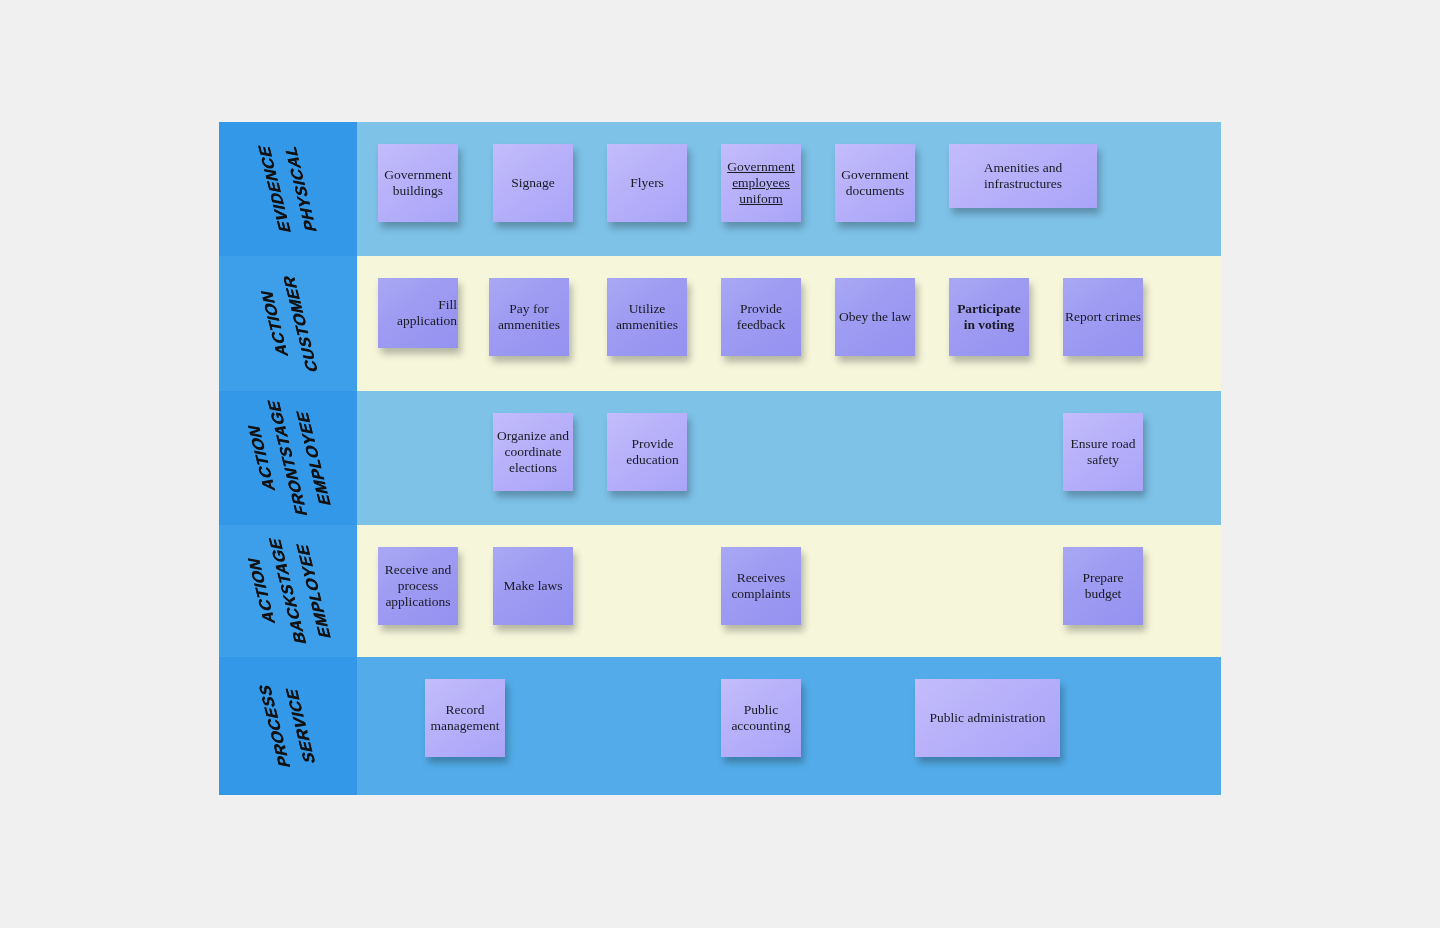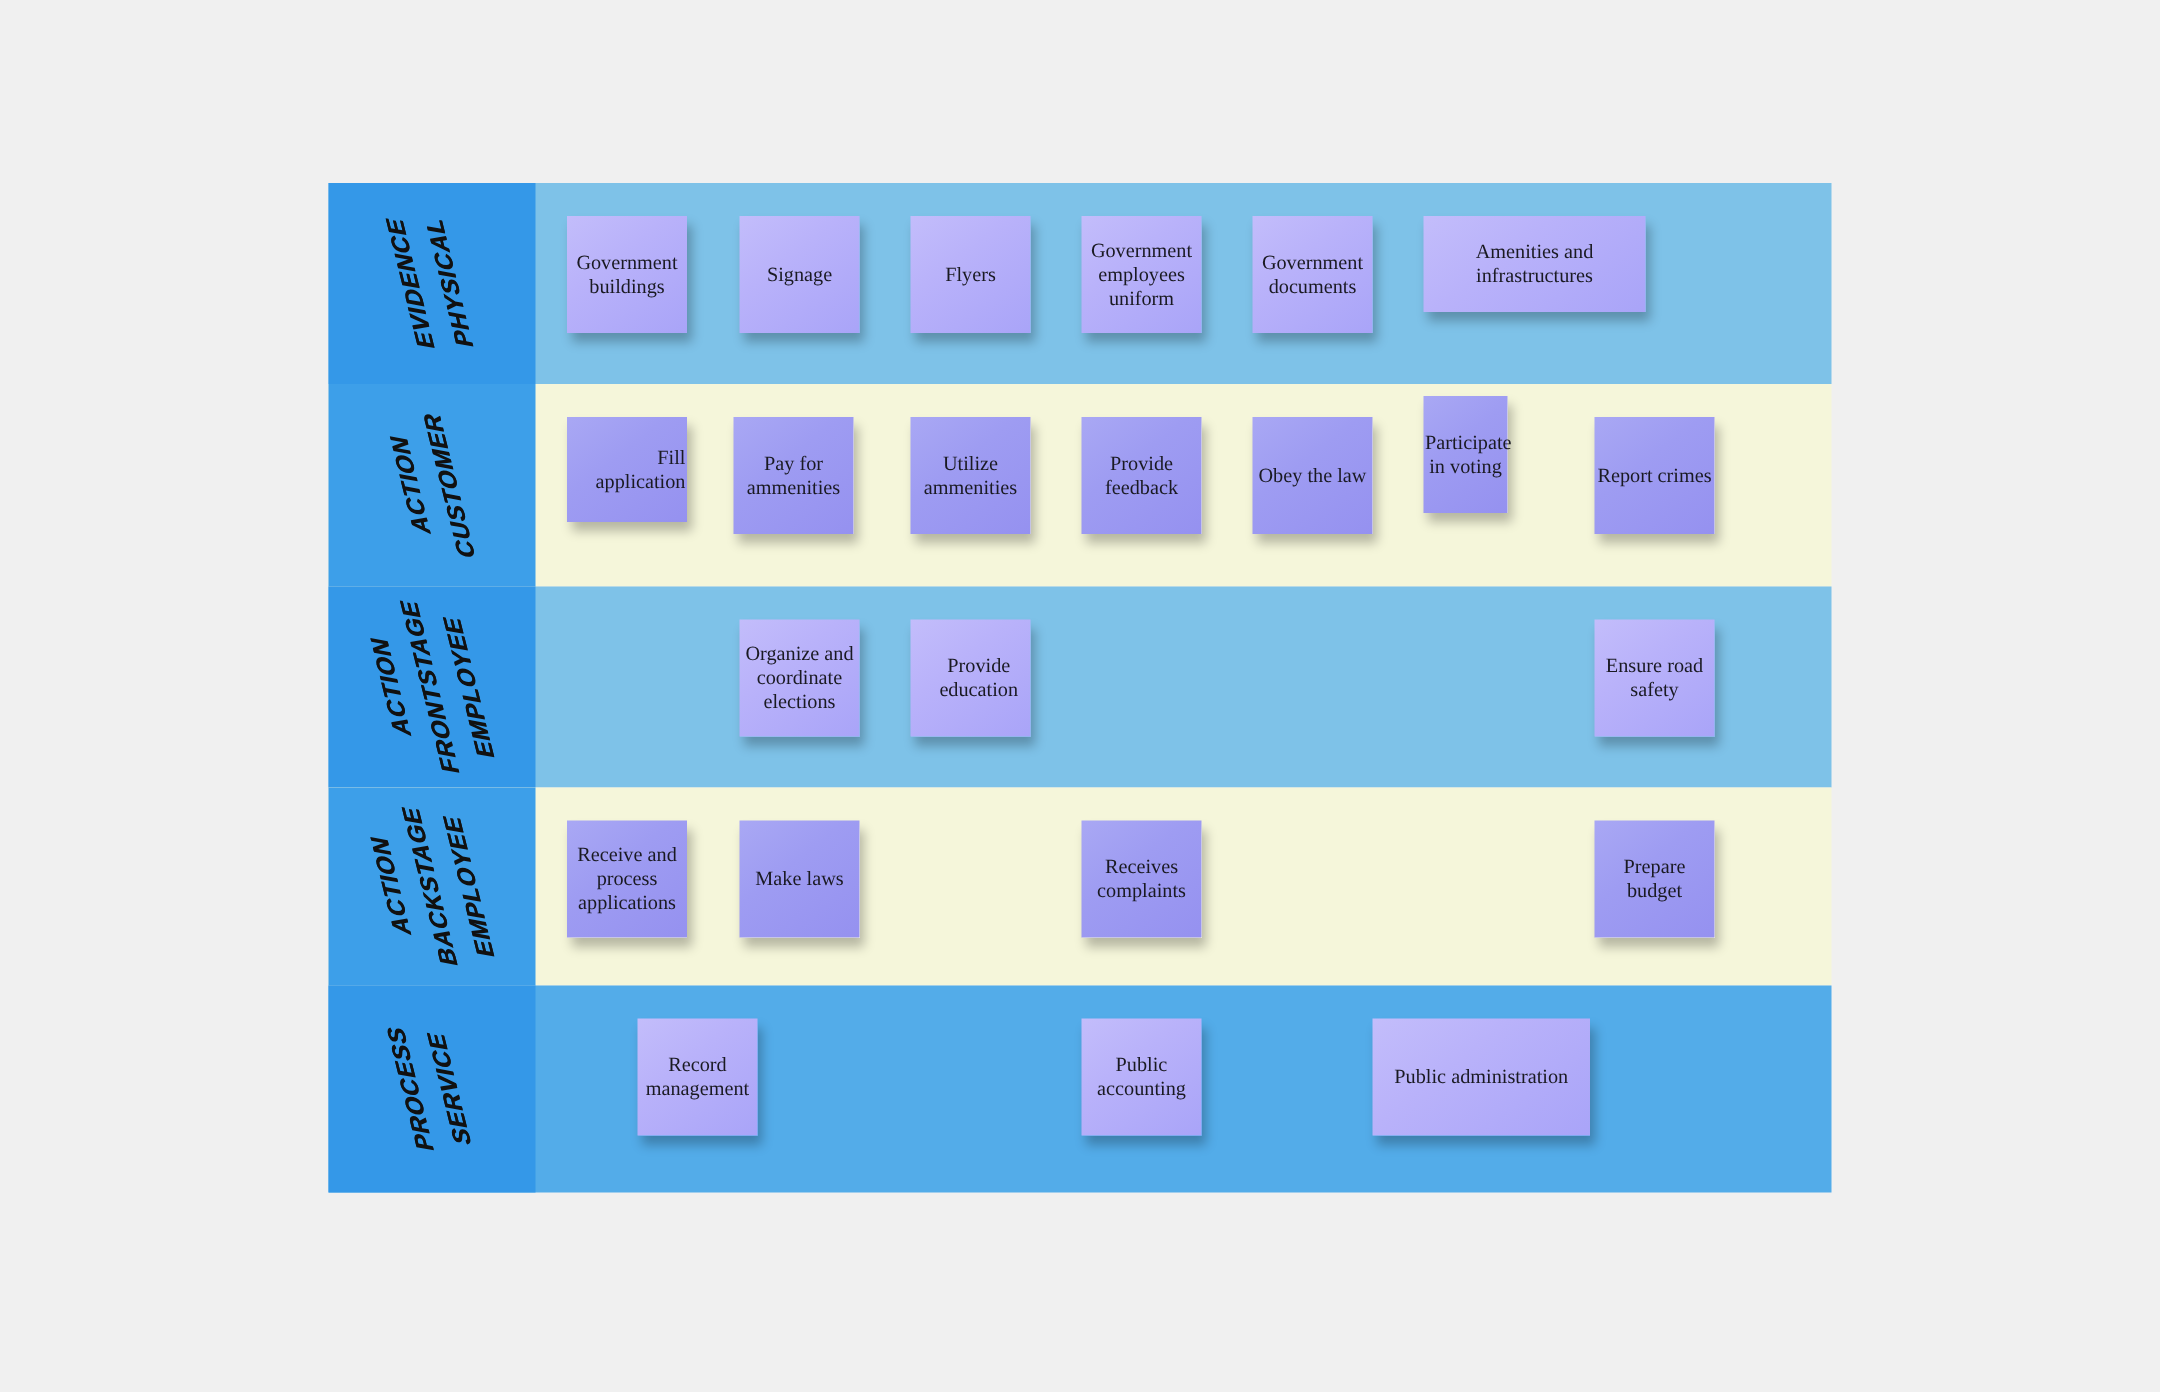--- a/index.html
+++ b/index.html
@@ -109,21 +109,21 @@
       <div class="row-body">
         <div class="note" style="left: 21px; top: 22px; width: 80px; height: 78px;">
           <span>Government buildings</span>
         </div>
         <div class="note" style="left: 136px; top: 22px; width: 80px; height: 78px;">
           <span>Signage</span>
         </div>
         <div class="note" style="left: 250px; top: 22px; width: 80px; height: 78px;">
           <span>Flyers</span>
         </div>
-        <div class="note" style="left: 364px; top: 22px; width: 80px; height: 78px;">
+        <div class="note" style="left: 364px; top: 22px; width: 80px; height: 78px; text-decoration: underline;">
           <span>Government employees uniform</span>
         </div>
         <div class="note" style="left: 478px; top: 22px; width: 80px; height: 78px;">
           <span>Government documents</span>
         </div>
         <div class="note" style="left: 592px; top: 22px; width: 148px; height: 64px;">
           <span>Amenities and infrastructures</span>
         </div>
       </div>
     </div>
@@ -143,21 +143,21 @@
         </div>
         <div class="note sat" style="left: 250px; top: 22px; width: 80px; height: 78px;">
           <span>Utilize ammenities</span>
         </div>
         <div class="note sat" style="left: 364px; top: 22px; width: 80px; height: 78px;">
           <span>Provide feedback</span>
         </div>
         <div class="note sat" style="left: 478px; top: 22px; width: 80px; height: 78px;">
           <span>Obey the law</span>
         </div>
-        <div class="note sat" style="left: 592px; top: 8px; width: 56px; height: 78px;">
+        <div class="note sat" style="left: 592px; top: 22px; width: 80px; height: 78px; font-weight: bold;">
           <span>Participate in voting</span>
         </div>
         <div class="note sat" style="left: 706px; top: 22px; width: 80px; height: 78px;">
           <span>Report crimes</span>
         </div>
       </div>
     </div>
     <div class="row" style="top: 269px; height: 134px; background: rgb(126, 194, 232);">
       <div class="row-label" style="background: rgb(52, 152, 232);">
         <div class="row-label-inner">

